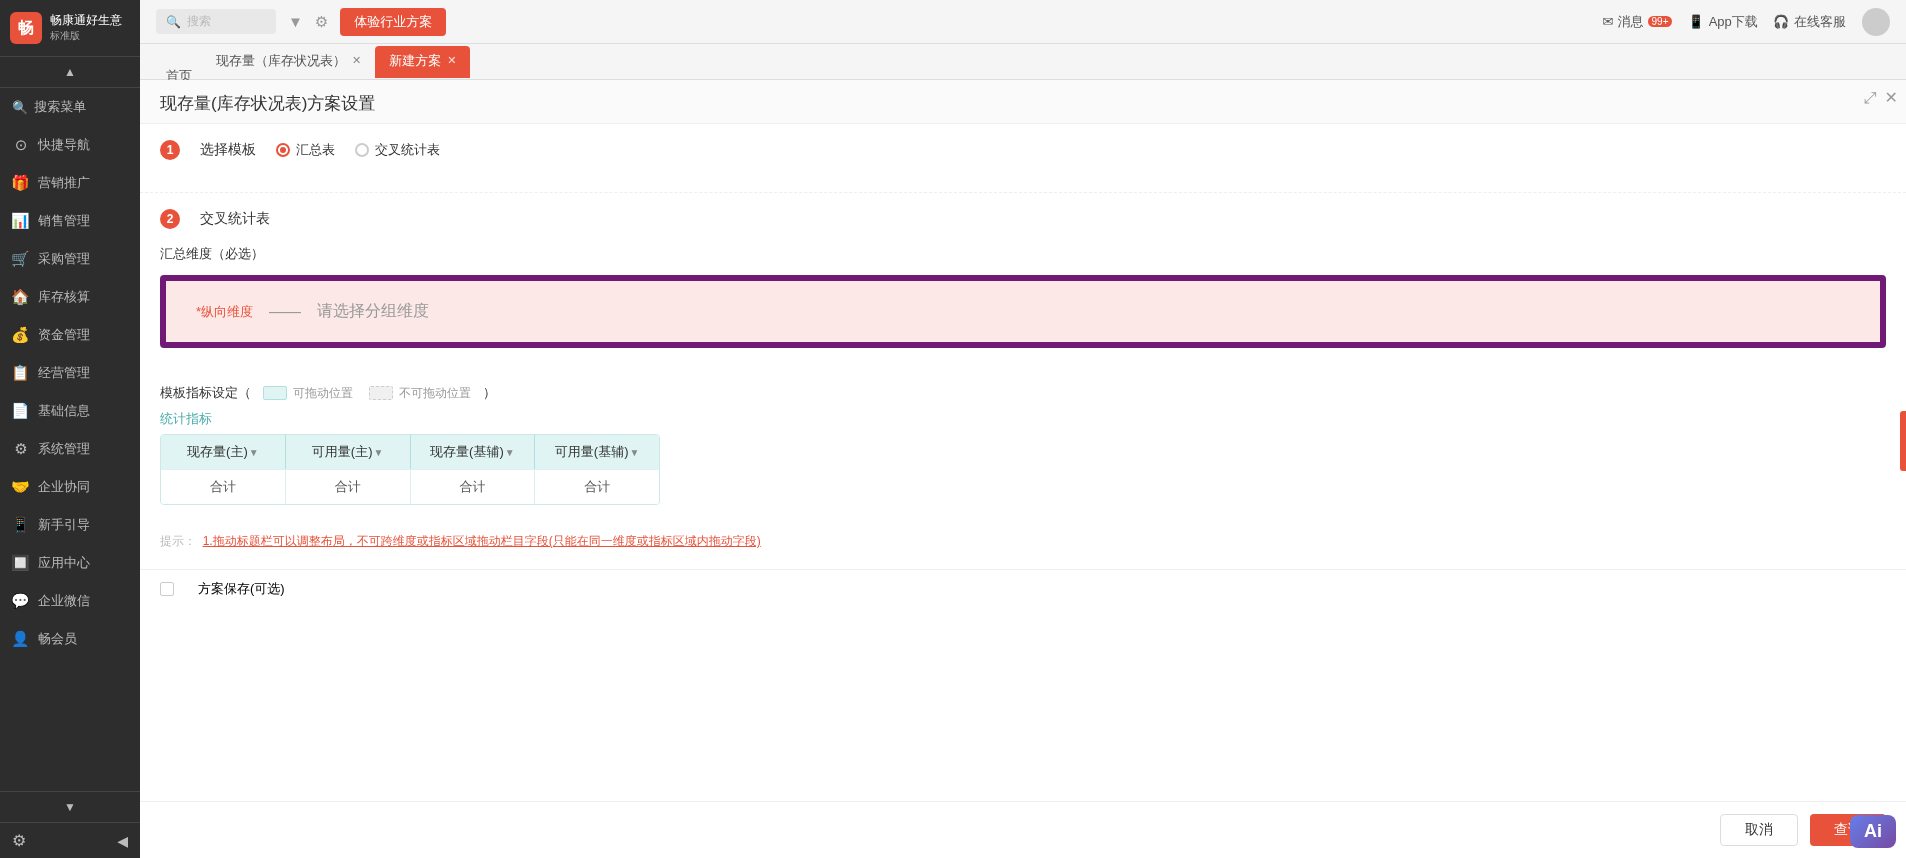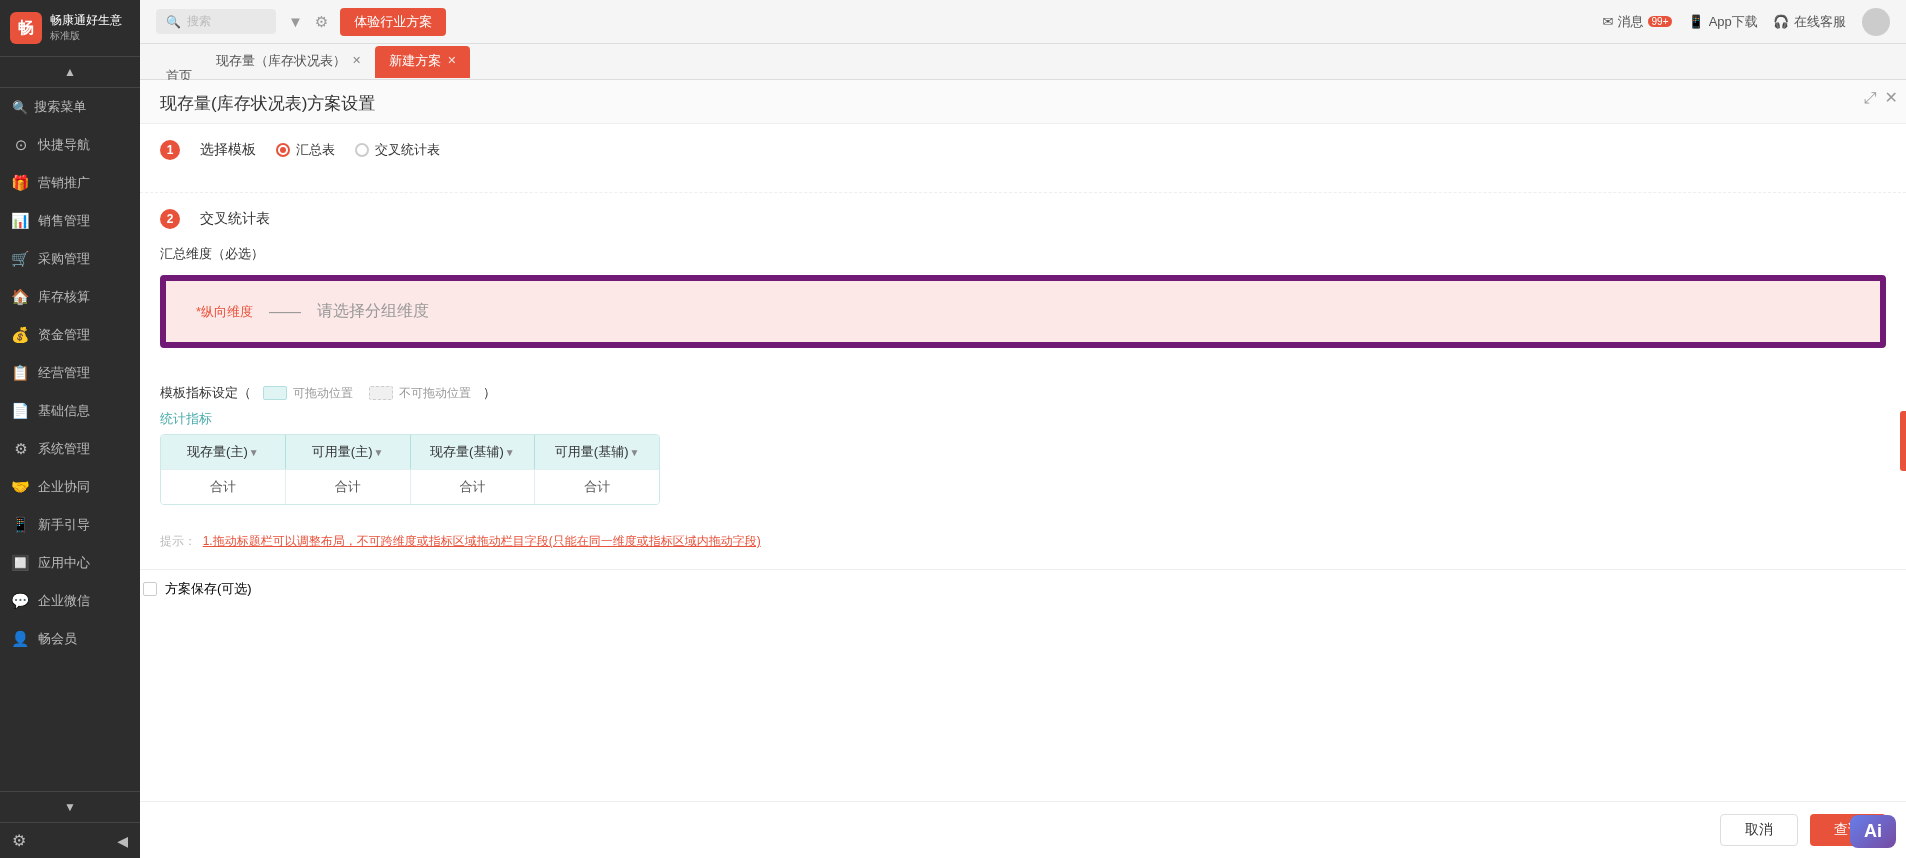--- a/index.html
+++ b/index.html
@@ -394,24 +394,24 @@
 
     .tips-section {
       padding: 8px 20px 16px;
       font-size: 12px;
       color: #bbb;
       line-height: 2;
     }
     .tips-section span { color: #e8523a; text-decoration: underline; }
 
     .footer-checkbox-row {
-      padding: 10px 3px;
-      display: flex;
-      align-items: center;
-      gap: 8px;
+      padding: 10px 20px;
+      display: flex;
+      align-items: center;
+      gap: 24px;
       border-top: 1px solid #eee;
     }
     .checkbox-box {
       width: 14px;
       height: 14px;
       border: 1px solid #ccc;
       border-radius: 2px;
       background: #fff;
     }
 

